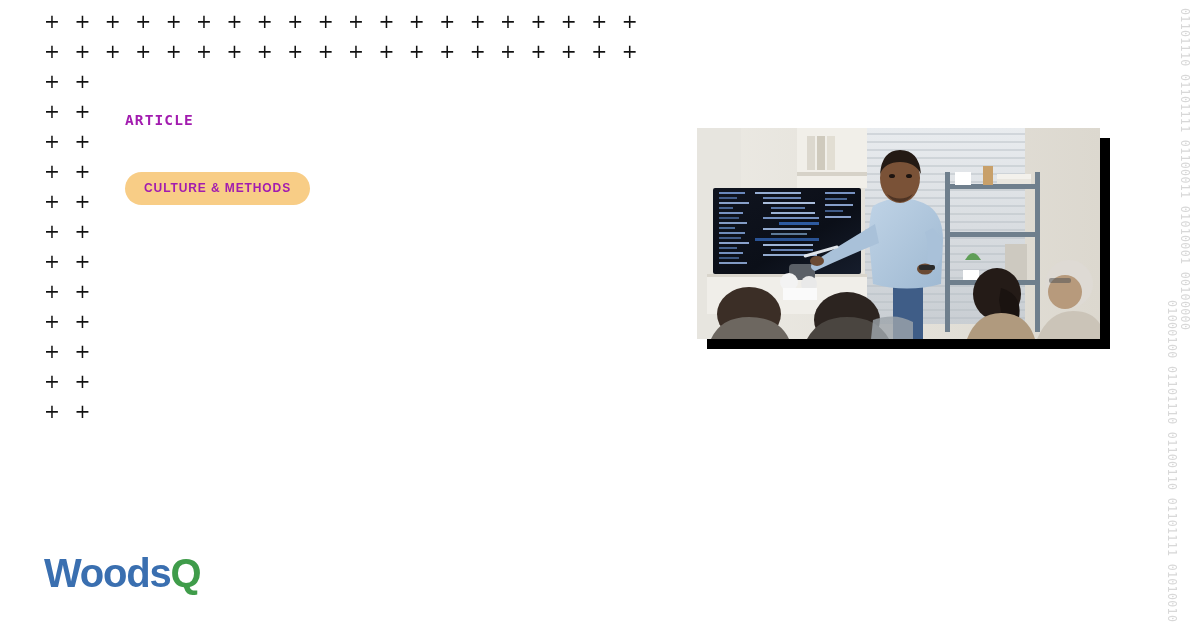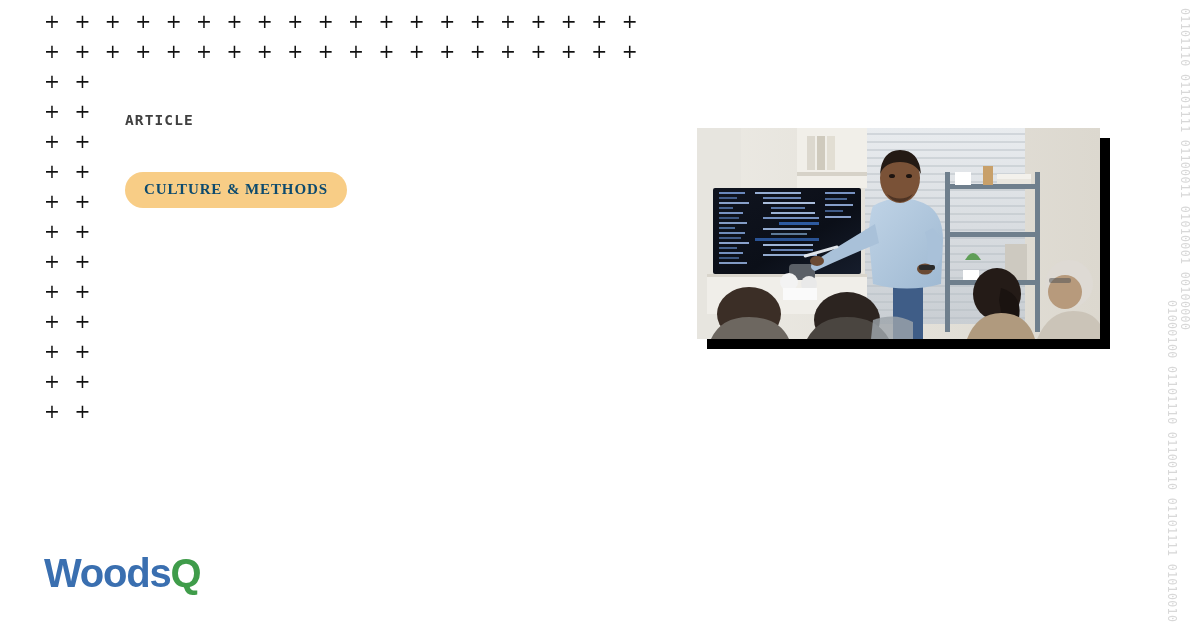--- a/index.html
+++ b/index.html
@@ -62,21 +62,21 @@
     position: absolute;
     left: 125px;
     top: 112px;
     width: 575px;
   }
   #eyebrow {
     font-family: "DejaVu Sans Mono", monospace;
     font-size: 14.5px;
     font-weight: 700;
     letter-spacing: 1.1px;
-    color: #404040;
+    color: #a21caf;
     margin: 0 0 14px 0;
   }
   #headline {
     margin: 0;
     font-family: "Liberation Sans", sans-serif;
     font-size: 43px;
     font-weight: 700;
     line-height: 1.165;
     letter-spacing: -0.4px;
     color: #2a8a45;
@@ -91,23 +91,23 @@
     letter-spacing: -0.2px;
     color: #111111;
     white-space: pre-line;
   }
   #topic-badge {
     display: inline-block;
     margin-top: 30px;
     padding: 9px 19px 10px 19px;
     border-radius: 999px;
     background: #f8cd86;
-    color: #0c4a6e;
-    font-family: Liberation Serif, serif;
-    font-size: 15px;
+    color: #a21caf;
+    font-family: Liberation Sans, sans-serif;
+    font-size: 12px;
     font-weight: 700;
     letter-spacing: 0.9px;
   }
 
   
   #logo {
     position: absolute;
     left: 44px;
     top: 553px;
     font-family: "Liberation Sans", sans-serif;

